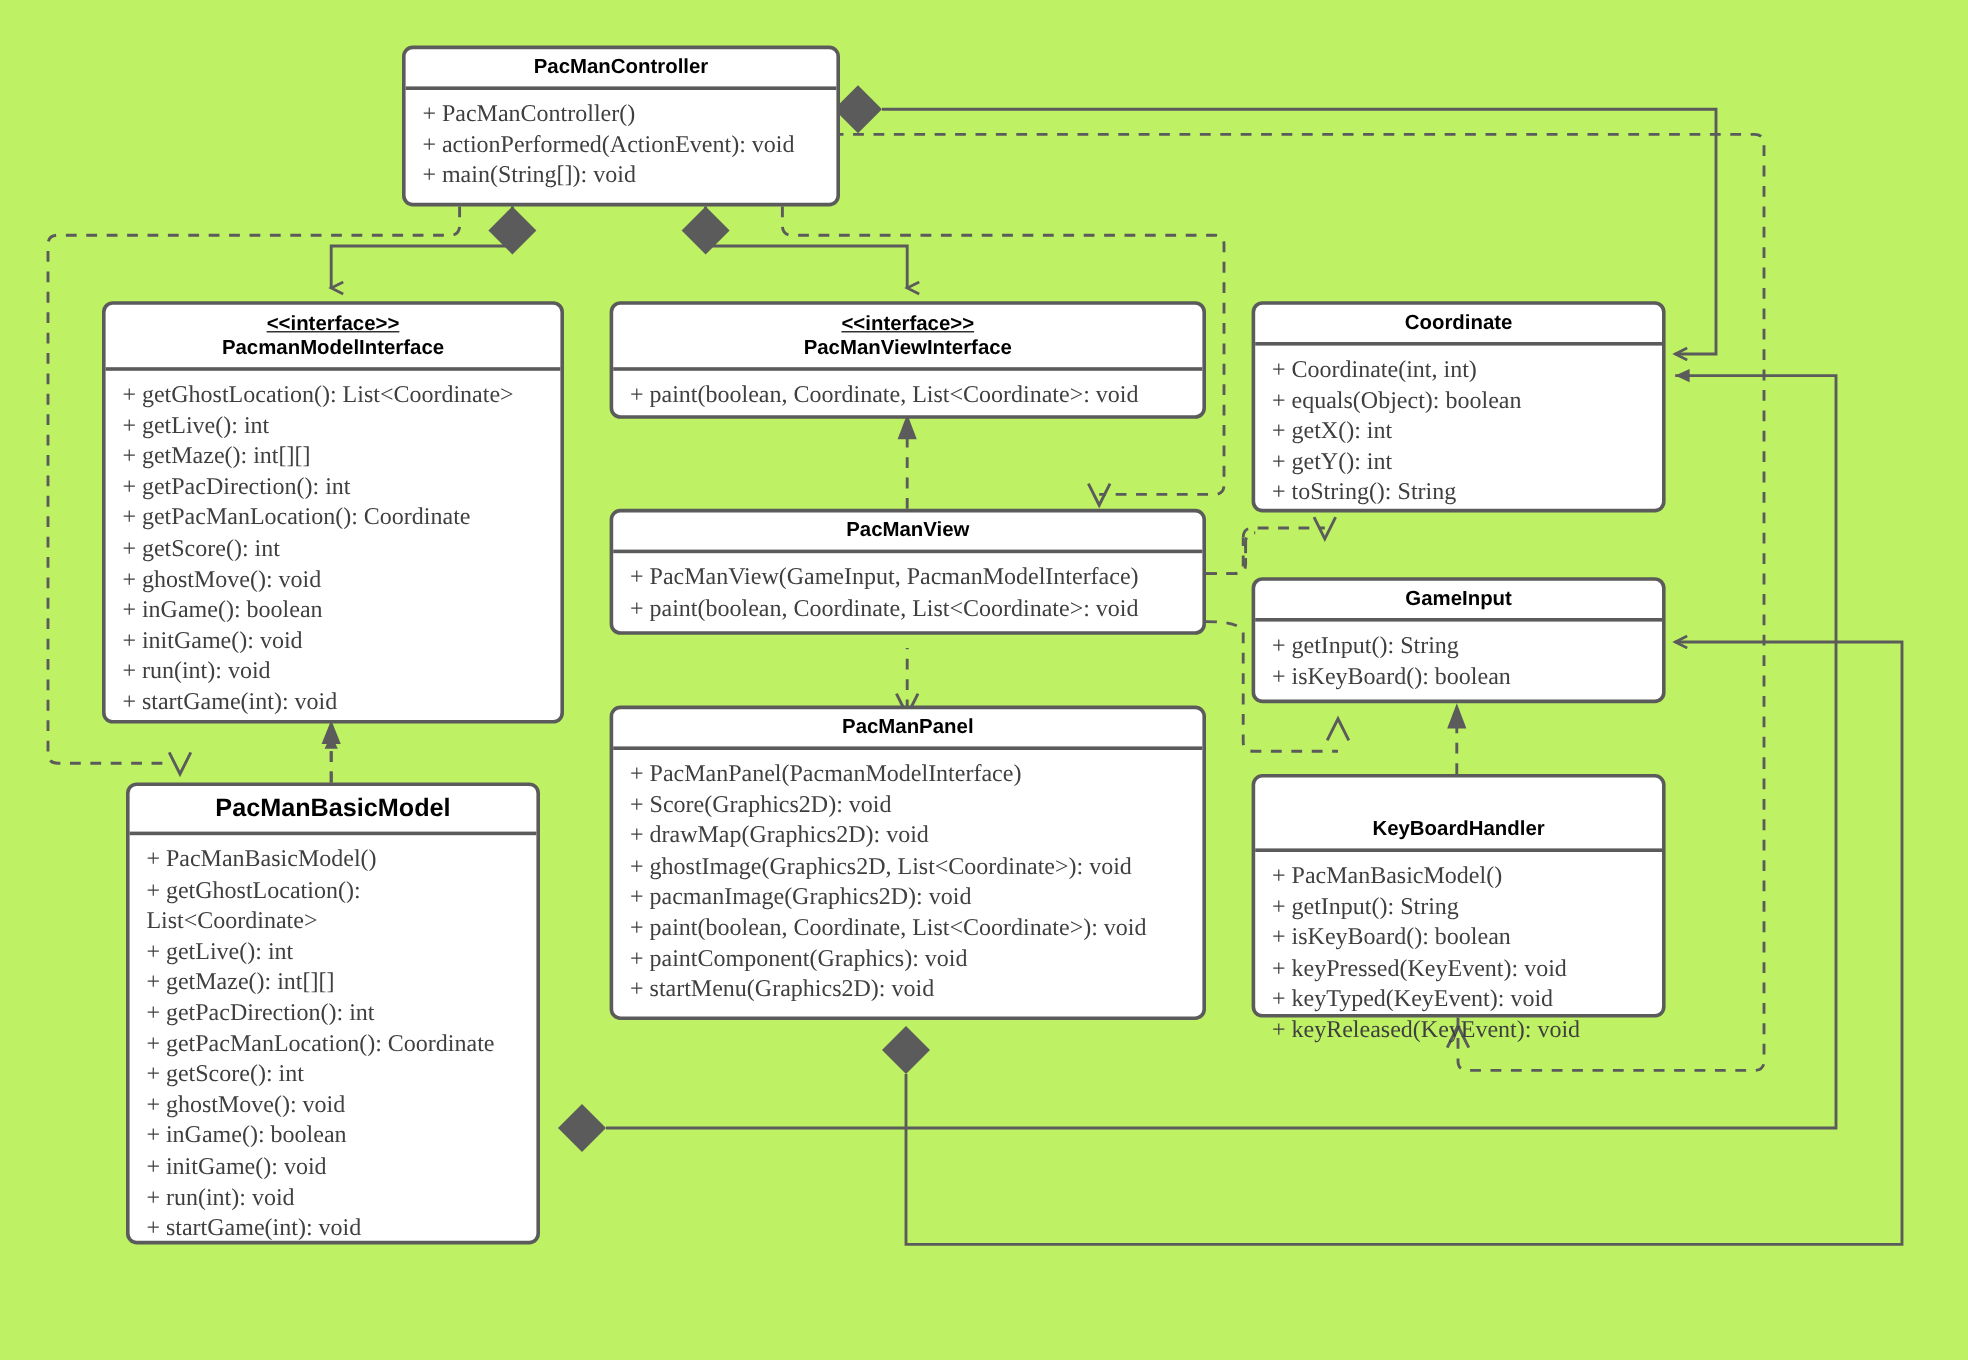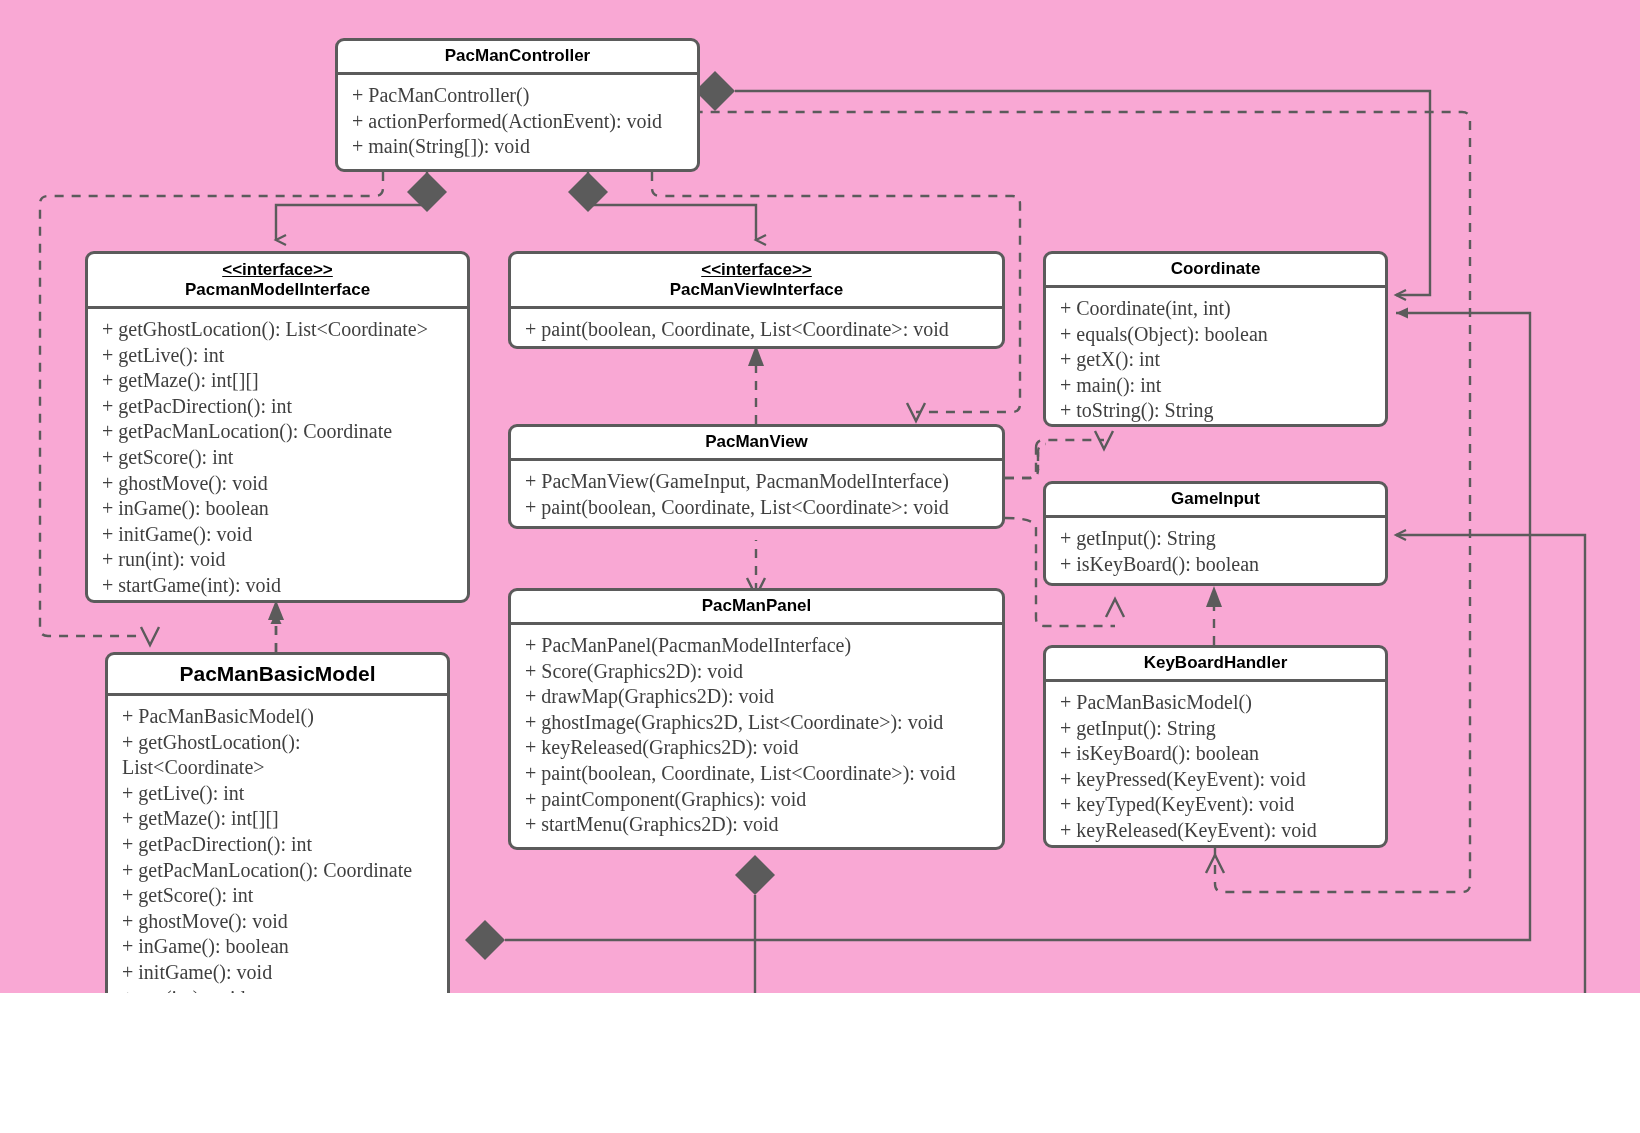--- a/index.html
+++ b/index.html
@@ -1,16 +1,16 @@
 <!DOCTYPE html>
 <html><head>
 <meta charset="utf-8">
 <style>
   html,body{margin:0;padding:0;background:#ffffff;}
-  #root{position:relative;width:1640px;height:993px;background:#f9a8d4;
+  #root{position:relative;width:1640px;height:1133px;background:#bef264;
         font-family:"Liberation Serif",serif;overflow:hidden;}
   svg.edges{position:absolute;left:0;top:0;width:1640px;height:1133px;pointer-events:none;}
 
   .uml{position:absolute;box-sizing:border-box;background:#fff;
        border:3px solid #5b5b5b;border-radius:9px;}
   .uml .hdr{box-sizing:border-box;border-bottom:3px solid #5b5b5b;
             font-family:"Liberation Sans",sans-serif;font-weight:bold;
             color:#000;text-align:center;display:flex;flex-direction:column;
             align-items:center;justify-content:center;line-height:1.18;}
   .uml .hdr .stereo{font-size:17px;text-decoration:underline;}
@@ -139,21 +139,21 @@
   </div>
 
   <div class="uml" style="left:1043px;top:251px;width:345px;height:176px;">
     <div class="hdr" style="height:34px;">
       <div class="nm">Coordinate</div>
     </div>
     <div class="body">
       <div class="m">+ Coordinate(int, int)</div>
       <div class="m">+ equals(Object): boolean</div>
       <div class="m">+ getX(): int</div>
-      <div class="m">+ main(): int</div>
+      <div class="m">+ getY(): int</div>
       <div class="m">+ toString(): String</div>
     </div>
   </div>
 
   <div class="uml" style="left:508px;top:424px;width:497px;height:105px;">
     <div class="hdr" style="height:34px;">
       <div class="nm">PacManView</div>
     </div>
     <div class="body">
       <div class="m">+ PacManView(GameInput, PacmanModelInterface)</div>
@@ -173,29 +173,29 @@
 
   <div class="uml" style="left:508px;top:588px;width:497px;height:262px;">
     <div class="hdr" style="height:34px;">
       <div class="nm">PacManPanel</div>
     </div>
     <div class="body">
       <div class="m">+ PacManPanel(PacmanModelInterface)</div>
       <div class="m">+ Score(Graphics2D): void</div>
       <div class="m">+ drawMap(Graphics2D): void</div>
       <div class="m">+ ghostImage(Graphics2D, List&lt;Coordinate&gt;): void</div>
-      <div class="m">+ keyReleased(Graphics2D): void</div>
+      <div class="m">+ pacmanImage(Graphics2D): void</div>
       <div class="m">+ paint(boolean, Coordinate, List&lt;Coordinate&gt;): void</div>
       <div class="m">+ paintComponent(Graphics): void</div>
       <div class="m">+ startMenu(Graphics2D): void</div>
     </div>
   </div>
 
   <div class="uml" style="left:1043px;top:645px;width:345px;height:203px;">
-    <div class="hdr" style="height:34px;">
+    <div class="hdr" style="height:34px;margin-top:28px;">
       <div class="nm">KeyBoardHandler</div>
     </div>
     <div class="body">
       <div class="m">+ PacManBasicModel()</div>
       <div class="m">+ getInput(): String</div>
       <div class="m">+ isKeyBoard(): boolean</div>
       <div class="m">+ keyPressed(KeyEvent): void</div>
       <div class="m">+ keyTyped(KeyEvent): void</div>
       <div class="m">+ keyReleased(KeyEvent): void</div>
     </div>

